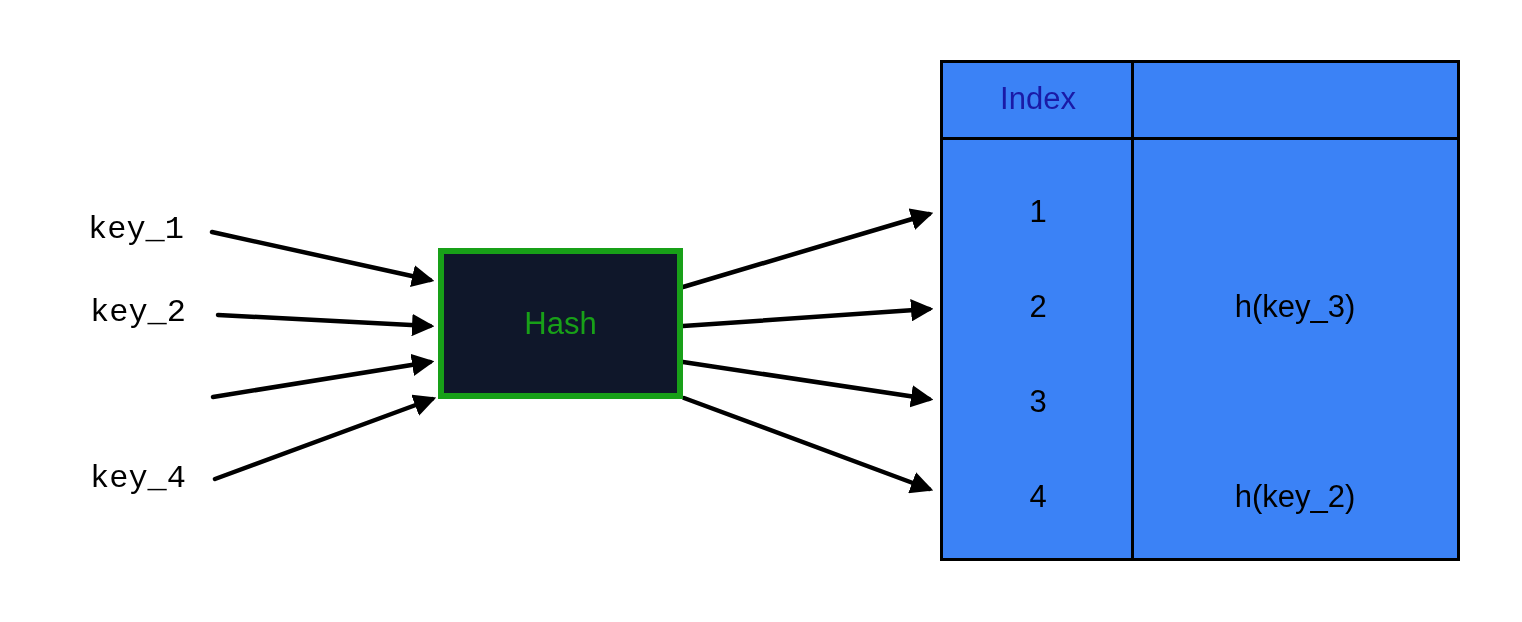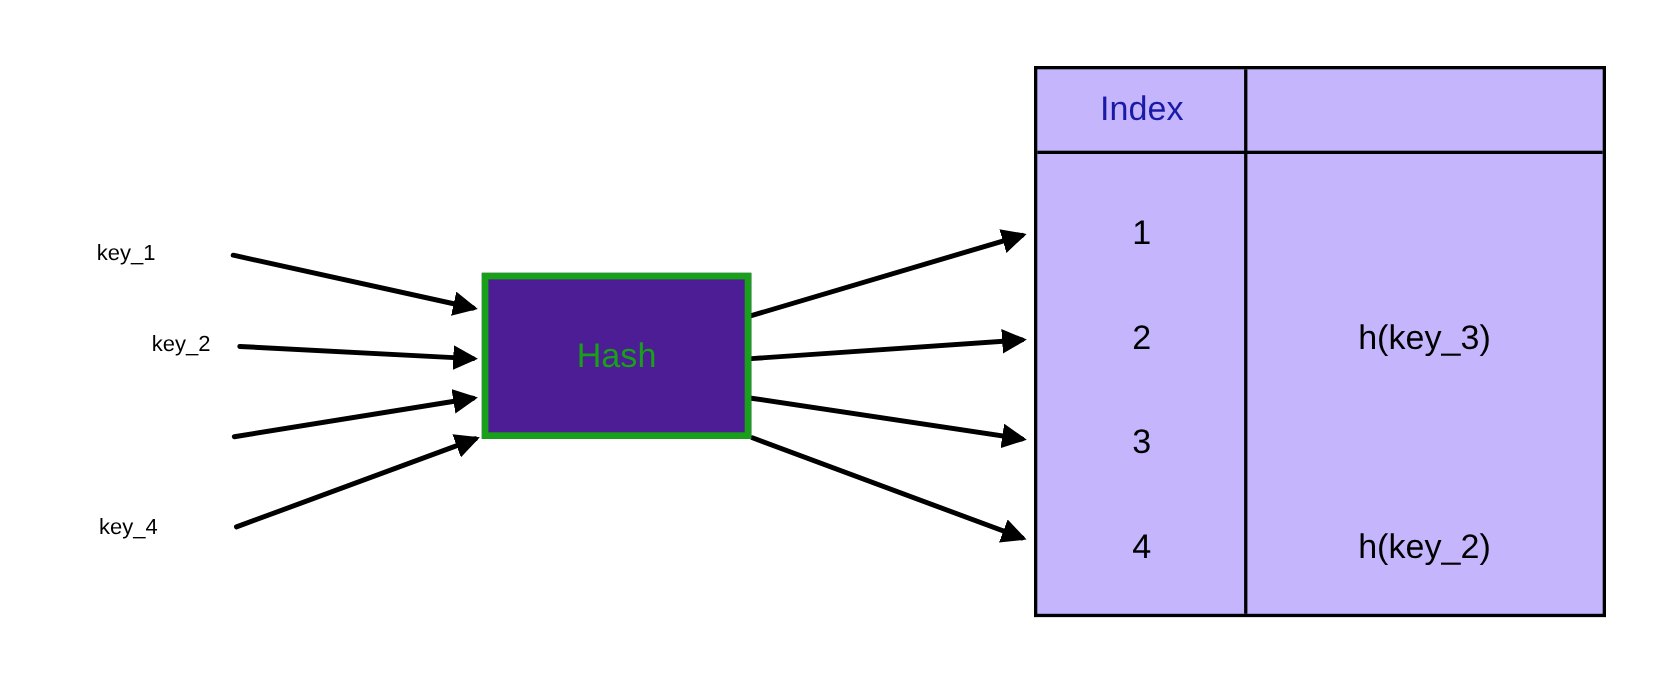--- a/index.html
+++ b/index.html
@@ -23,37 +23,38 @@
     left: 0; top: 0;
     width: 1522px;
     height: 622px;
   }
   .key-label {
     position: absolute;
     left: 90px;
     width: 110px;
     height: 38px;
     line-height: 38px;
-    font-size: 20px;
+    font-size: 32px;
     color: var(--black);
+    font-family: Liberation Mono, monospace;
   }
   .key-1 { top: 211px; left: 88px; }
-  .key-2 { top: 294px; margin-left: 48px; }
+  .key-2 { top: 294px; }
   .key-3 { top: 376px; }
   .key-4 { top: 460px; }
 
   .hash-box {
     position: absolute;
     left: 438px;
     top: 248px;
     width: 245px;
     height: 151px;
     box-sizing: border-box;
     border: 6px solid var(--green);
-    background: #4c1d95;
+    background: #0f172a;
     display: flex;
     flex-direction: column;
     justify-content: center;
     align-items: center;
   }
   .hash-box span {
     display: block;
     font-size: 31px;
     line-height: 44px;
     color: var(--green);
@@ -61,21 +62,21 @@
   }
 
   .hash-table {
     position: absolute;
     left: 940px;
     top: 60px;
     width: 520px;
     height: 501px;
     box-sizing: border-box;
     border: 3px solid var(--black);
-    background: #c4b5fd;
+    background: #3b82f6;
   }
   .col-divider {
     position: absolute;
     left: 188px;
     top: 0;
     width: 3px;
     height: 100%;
     background: var(--black);
   }
   .thead {

